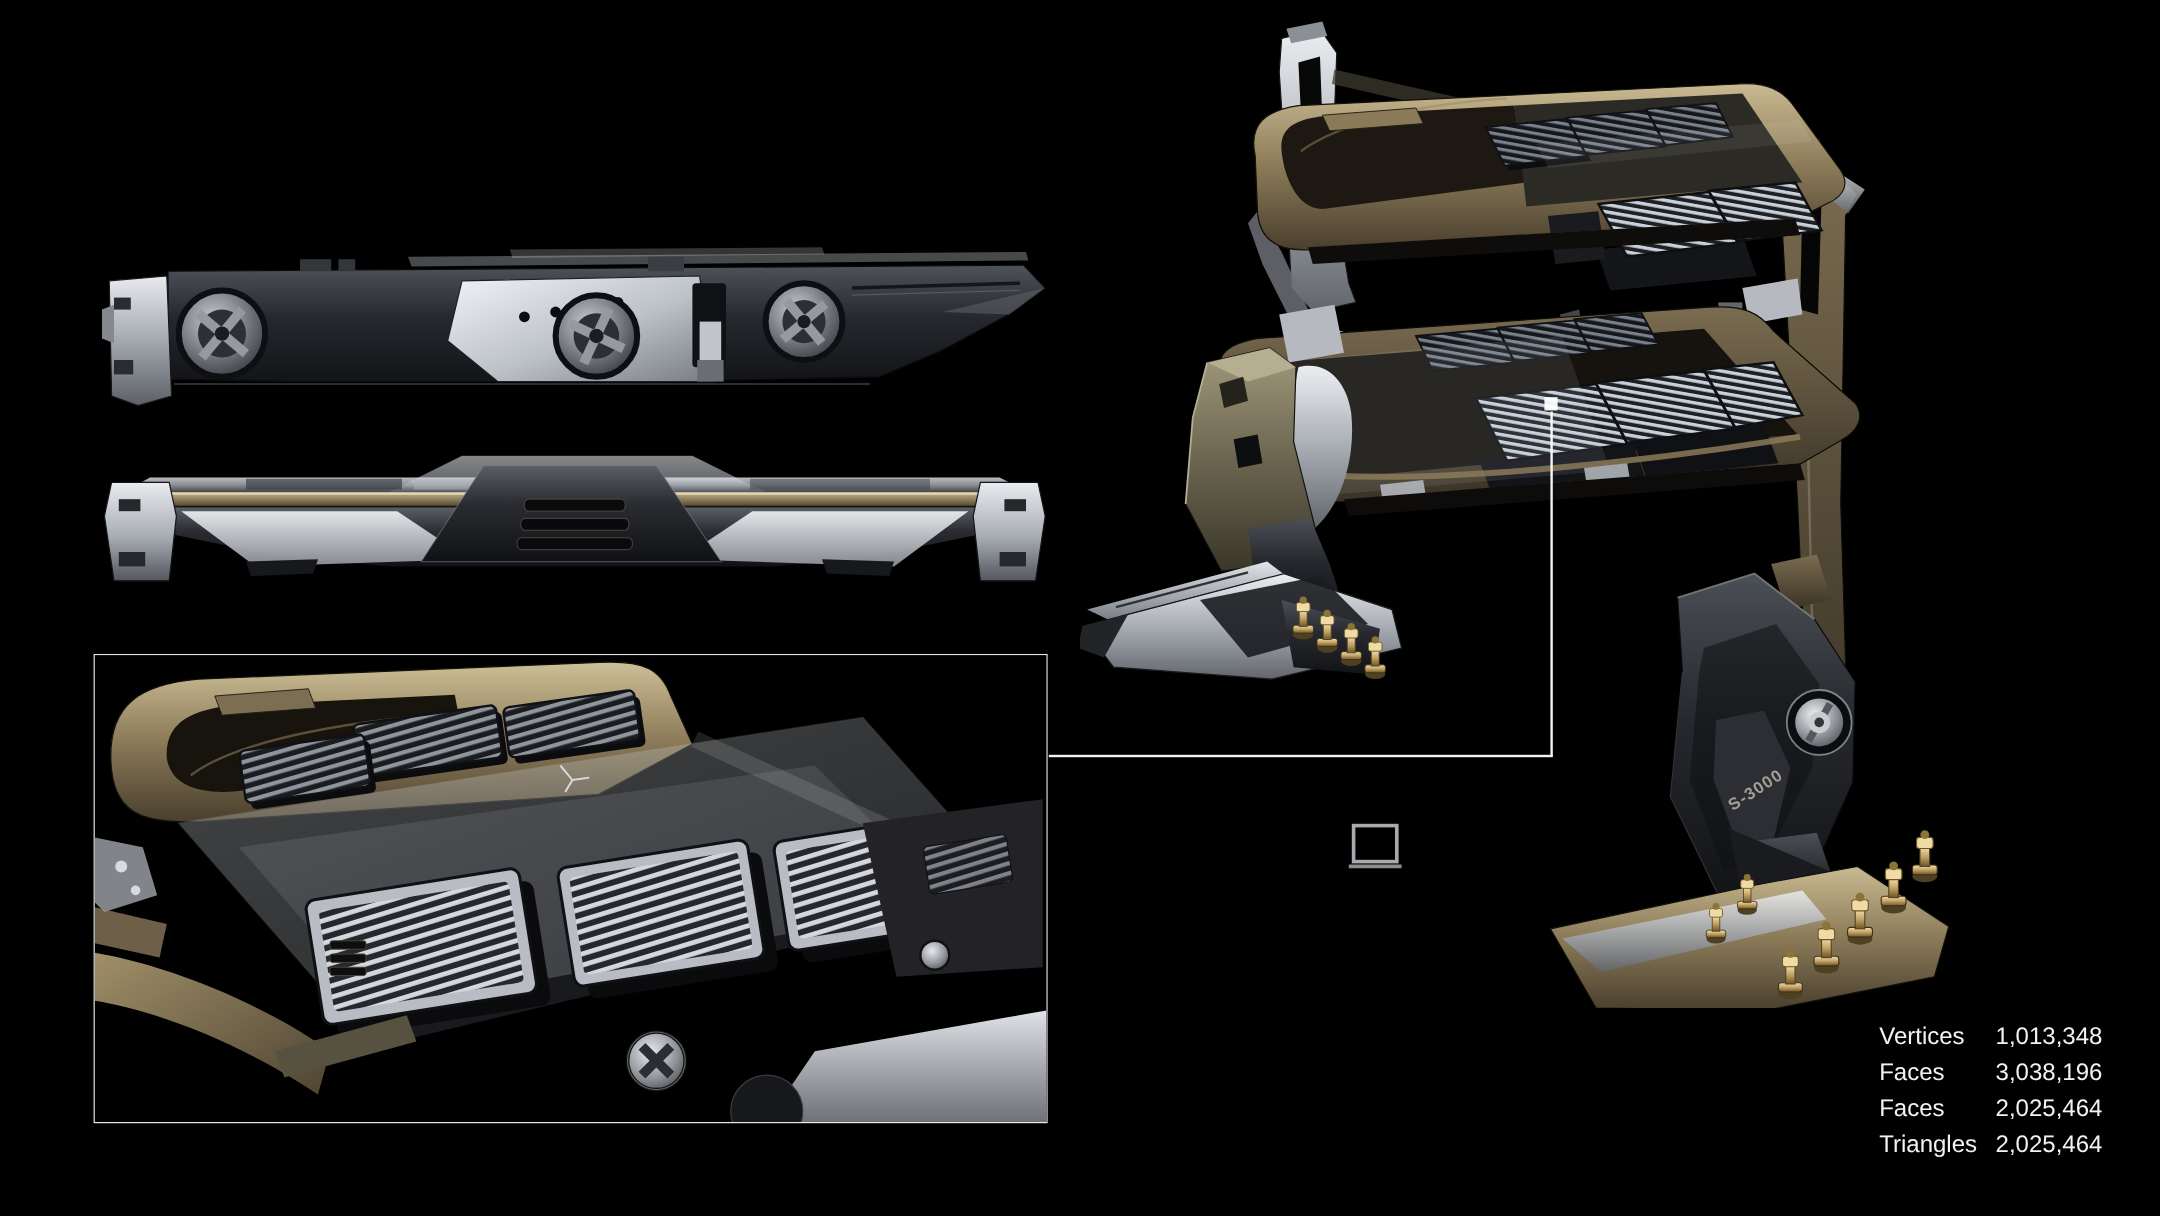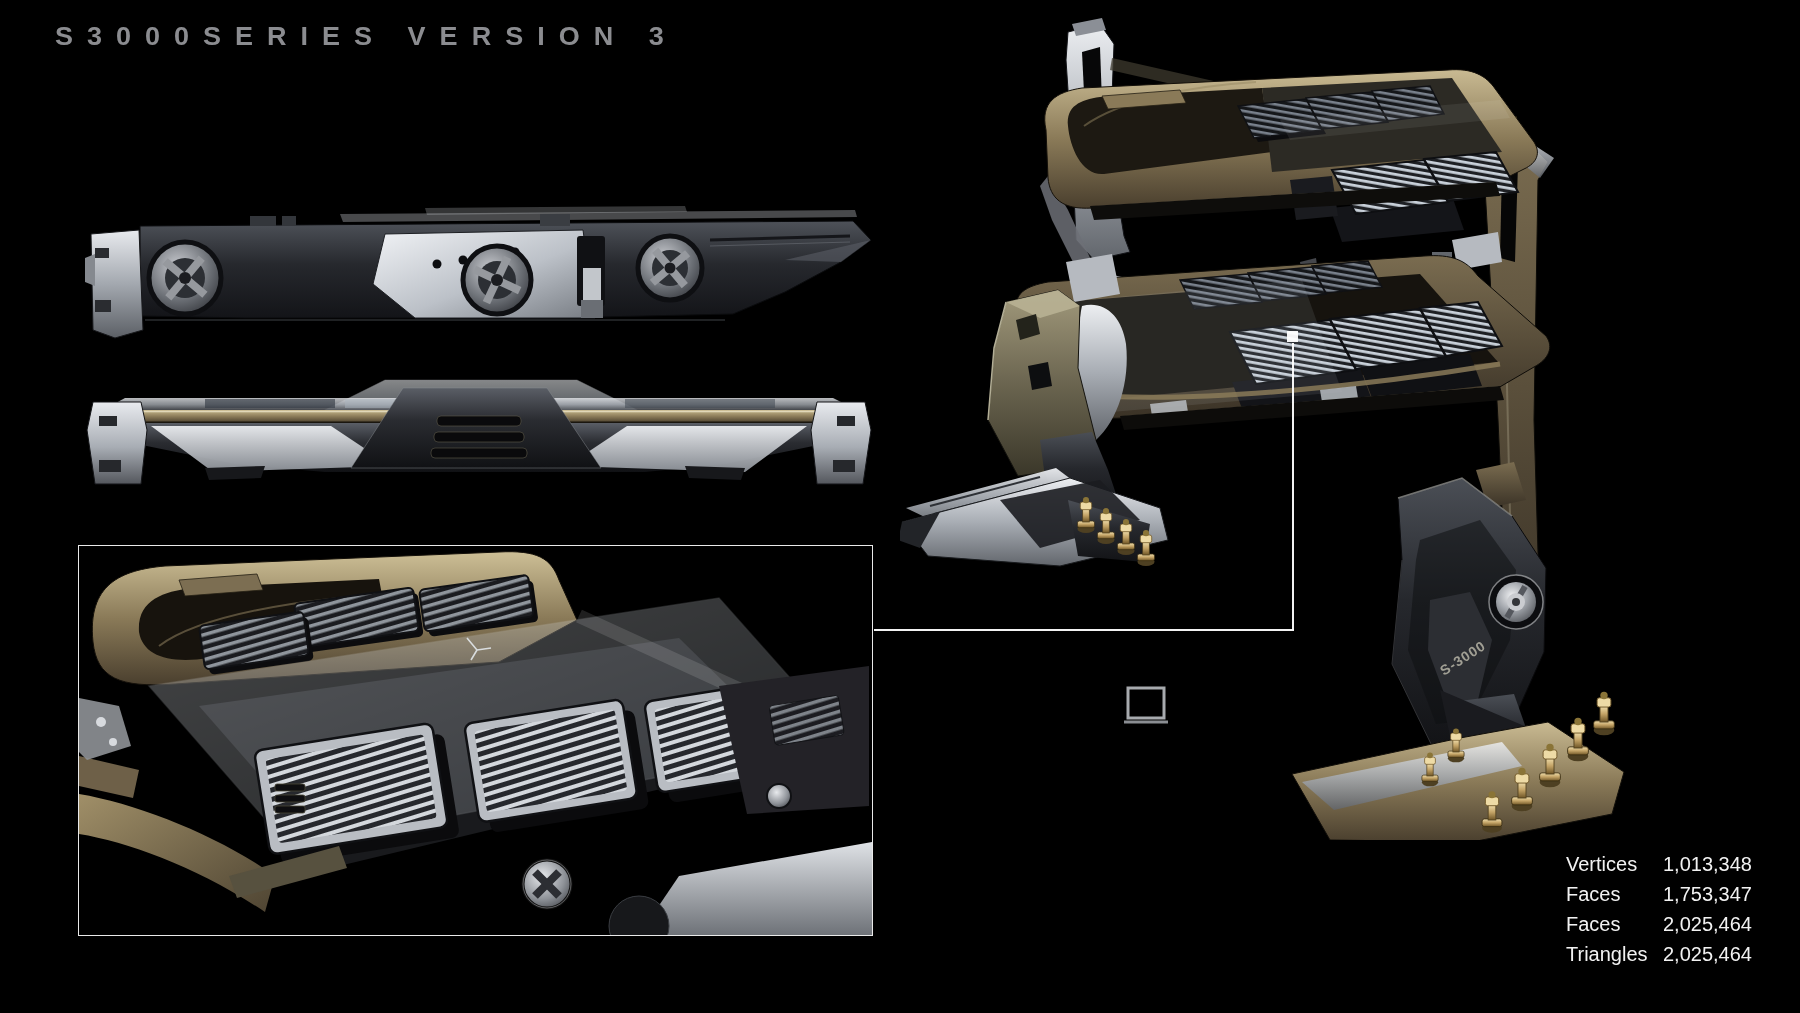--- a/index.html
+++ b/index.html
@@ -20,21 +20,20 @@
          grid-template-columns:97px auto;row-gap:8px;font-size:20px;line-height:22px;
          color:#f2f2f2;}
   .stats .lab{text-align:left;}
   .stats .val{text-align:right;}
 </style>
 </head>
 <body>
 
 <div class="canvas">
 
-  <div class="title">S3000SERIES VERSION 3</div>
 
   <div class="fig" style="left:85px;top:200px;width:788px;height:142px;">
   <svg width="788" height="142" viewBox="0 0 788 142">
     <defs>
       <linearGradient id="v1-gun" x1="0" y1="0" x2="0" y2="1">
         <stop offset="0" stop-color="#4e5259"></stop>
             <stop offset=".45" stop-color="#26282d"></stop>
             <stop offset="1" stop-color="#131418"></stop>
       </linearGradient>
       <linearGradient id="v1-silver" x1="0" y1="0" x2="0" y2="1">
@@ -461,20 +460,20 @@
   </div>
 
   <div class="callout co-hline"></div>
   <div class="callout co-vline"></div>
   <div class="callout co-marker"></div>
 
   <div class="stats">
     <span class="lab">Vertices</span>
     <span class="val">1,013,348</span>
     <span class="lab">Faces</span>
-    <span class="val">1,753,347</span>
+    <span class="val">3,038,196</span>
     <span class="lab">Faces</span>
     <span class="val">2,025,464</span>
     <span class="lab">Triangles</span>
     <span class="val">2,025,464</span>
   </div>
 
 </div>
 
 </body></html>

